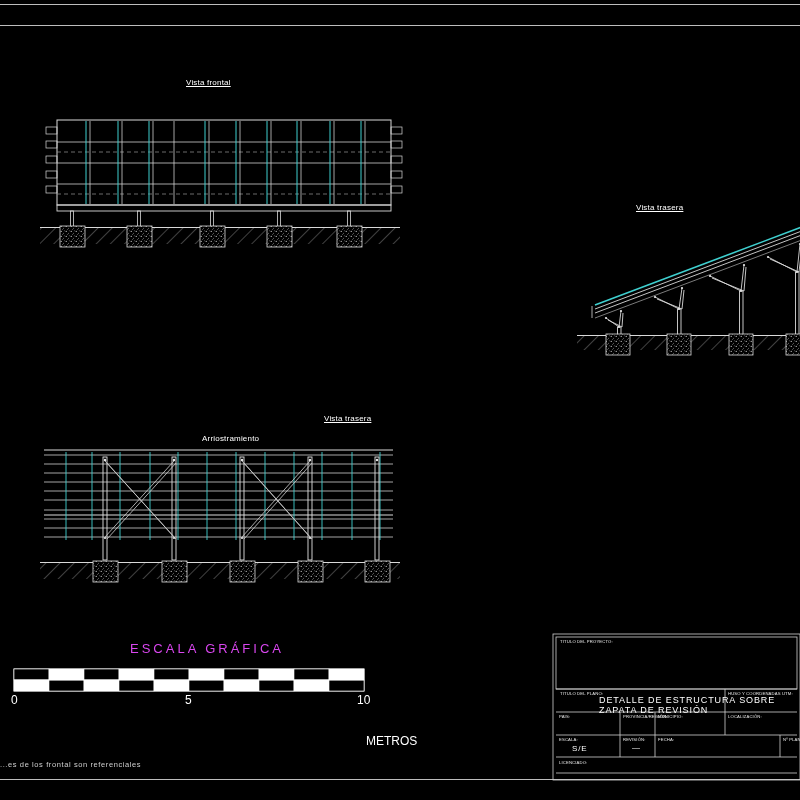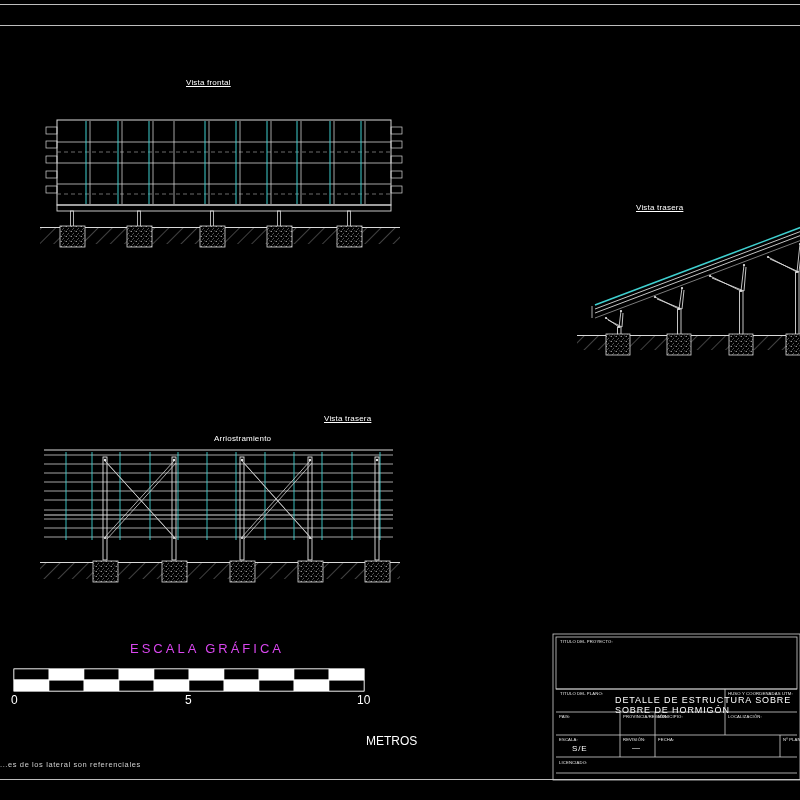--- a/index.html
+++ b/index.html
@@ -7,21 +7,21 @@
        font-family:"Liberation Sans", sans-serif;color:#fff;}
   #stage{position:relative;width:800px;height:572px;background:#000;}
   svg{display:block;}
   .lbl{position:absolute;color:#fff;font-size:8px;letter-spacing:.2px;white-space:nowrap;}
   .lbl.u{text-decoration:underline;}
   .scaletitle{position:absolute;color:#d946ef;font-size:13px;letter-spacing:3px;white-space:nowrap;}
   .scalenum{position:absolute;color:#fff;font-size:12px;white-space:nowrap;}
   .note{position:absolute;color:#cfcfcf;font-size:7.5px;letter-spacing:.6px;white-space:nowrap;}
   .tbtxt{position:absolute;color:#e8e8e8;font-size:4.2px;letter-spacing:.15px;white-space:nowrap;}
   .tbval{position:absolute;color:#fff;font-size:8px;letter-spacing:.8px;white-space:nowrap;}
-  .tbbig{position:absolute;color:#fff;font-size:9px;letter-spacing:.9px;white-space:nowrap;line-height:11px;margin-left:16px;}
+  .tbbig{position:absolute;color:#fff;font-size:9px;letter-spacing:.9px;white-space:nowrap;line-height:11px;}
 </style>
 </head>
 <body>
 
 <div id="stage">
 
   <svg width="800" height="800" viewBox="0 0 800 800">
     <defs>
       <pattern id="hatch" width="10" height="10" patternUnits="userSpaceOnUse" patternTransform="rotate(45)">
         <line x1="0" y1="0" x2="0" y2="10" stroke="#cfcfcf" stroke-width="0.7"></line>
@@ -282,34 +282,34 @@
       <line x1="780" y1="735" x2="780" y2="757"></line>
     </g>
   </svg>
 
   <div class="lbl u" style="left:186px;top:78px;">Vista frontal</div>
 
   <div class="lbl u" style="left:636px;top:203px;">Vista trasera</div>
 
   <div class="lbl u" style="left:324px;top:414px;text-decoration:underline;">Vista trasera</div>
 
-  <div class="lbl" style="left:214px;top:434px;">Arriostramiento</div>
+  <div class="lbl" style="left:202px;top:434px;">Arriostramiento</div>
 
   <div class="scaletitle" style="left:130px;top:641px;">ESCALA GRÁFICA</div>
   <div class="scalenum" style="left:11px;top:693px;">0</div>
   <div class="scalenum" style="left:185px;top:693px;">5</div>
   <div class="scalenum" style="left:357px;top:693px;">10</div>
   <div class="scalenum" style="left:366px;top:710px;margin-top:24px;">METROS</div>
 
-  <div class="note" style="left:0px;top:760px;">...es de los lateral son referenciales</div>
+  <div class="note" style="left:0px;top:760px;">...es de los frontal son referenciales</div>
 
   <div class="tbtxt" style="left:560px;top:639px;">TÍTULO DEL PROYECTO:</div>
   <div class="tbtxt" style="left:560px;top:691px;">TÍTULO DEL PLANO:</div>
   <div class="tbbig" style="left:599px;top:695px;">DETALLE DE ESTRUCTURA SOBRE</div>
-  <div class="tbbig" style="left:599px;top:705px;">SOBRE DE HORMIGÓN</div>
+  <div class="tbbig" style="left:599px;top:705px;">ZAPATA DE REVISIÓN</div>
   <div class="tbtxt" style="left:728px;top:691px;">HUSO Y COORDENADAS UTM:</div>
 
   <div class="tbtxt" style="left:559px;top:714px;">PAÍS:</div>
   <div class="tbtxt" style="left:623px;top:714px;">PROVINCIA/REGIÓN:</div>
   <div class="tbtxt" style="left:658px;top:714px;">MUNICIPIO:</div>
   <div class="tbtxt" style="left:728px;top:714px;">LOCALIZACIÓN:</div>
 
   <div class="tbtxt" style="left:559px;top:737px;">ESCALA:</div>
   <div class="tbval" style="left:572px;top:744px;">S/E</div>
   <div class="tbtxt" style="left:623px;top:737px;">REVISIÓN:</div>

